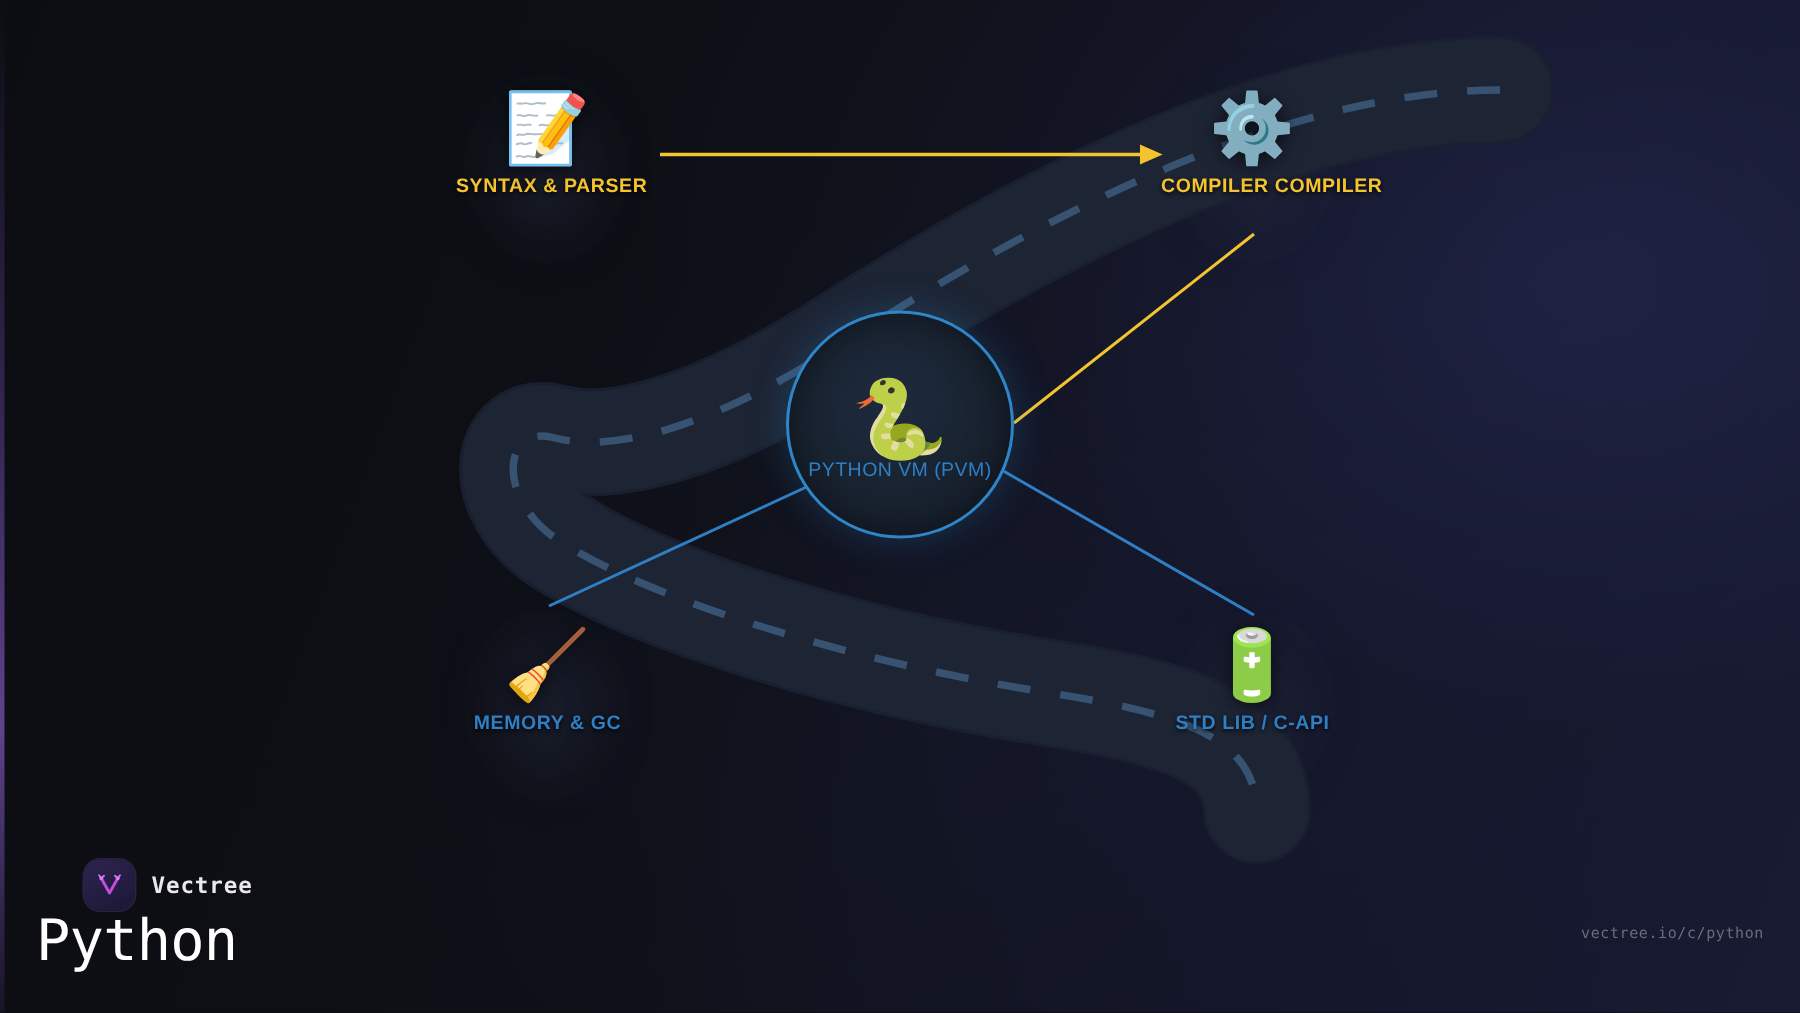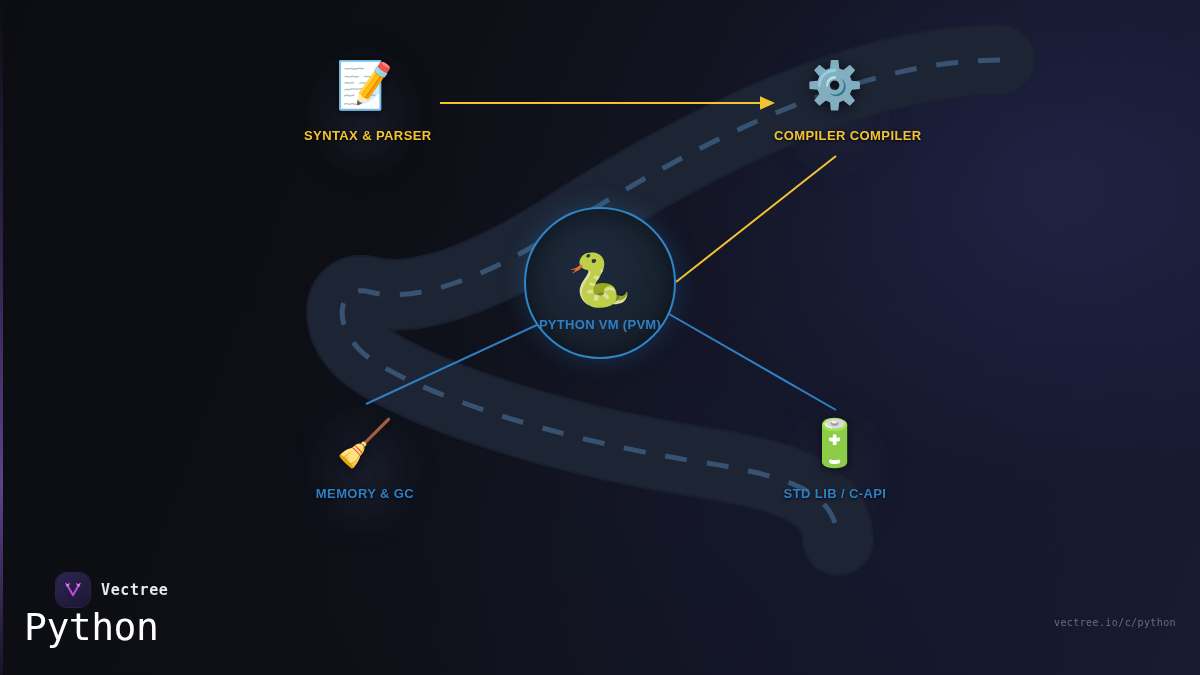--- a/index.html
+++ b/index.html
@@ -24,21 +24,21 @@
   #scene-svg { position:absolute; left:0; top:0; width:1200px; height:675px; }
 
   .node { position:absolute; text-align:center; }
   .node-emoji {
     font-size:46px; line-height:1;
     display:block;
     filter:drop-shadow(0 2px 6px rgba(0,0,0,0.6));
   }
   .node-label {
     display:block;
-    margin-top:20px;
+    margin-top:8px;
     font-size:13px;
     font-weight:bold;
     letter-spacing:0.4px;
     white-space:nowrap;
   }
   .label-gold  { color:#f4c430; text-shadow:0 1px 3px rgba(0,0,0,0.85); }
   .label-blue  { color:#2f7fc4; text-shadow:0 1px 3px rgba(0,0,0,0.85); }
 
   #node-syntax  { left:304px; top:62px; width:122px; }
   #node-compiler{ left:774px; top:62px; width:122px; }
@@ -52,22 +52,22 @@
     border-radius:50%;
     background:radial-gradient(circle at 45% 38%, #1e2a3d 0%, #18222f 60%, #141c28 100%);
     border:2.5px solid #2e86c8;
     box-shadow:0 0 26px rgba(46,134,200,0.28), inset 0 0 26px rgba(0,0,0,0.45);
     display:flex; flex-direction:column;
     align-items:center; justify-content:center;
   }
   #node-pvm .pvm-emoji { font-size:52px; line-height:1; margin-top:-6px; }
   #node-pvm .pvm-label {
     position:absolute;
-    top:108px; left:50%; transform:translateX(-50%);
-    font-size:13px; font-weight:bold; color:#2f7fc4;
+    top:96px; left:50%; transform:translateX(-50%);
+    font-size:13px; font-weight:normal; color:#2f7fc4;
     white-space:nowrap; letter-spacing:0.3px;
   }
 
   #footer { position:absolute; left:0; bottom:0; width:1200px; height:120px; }
   #brand-row {
     position:absolute; left:24px; top:18px;
     display:flex; align-items:center; gap:11px;padding-left:32px;
   }
   #brand-logo {
     width:34px; height:34px; border-radius:11px;

